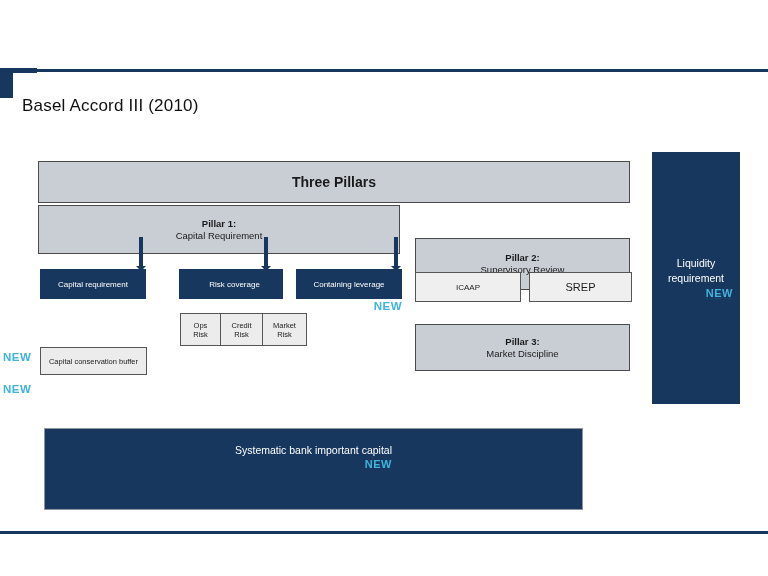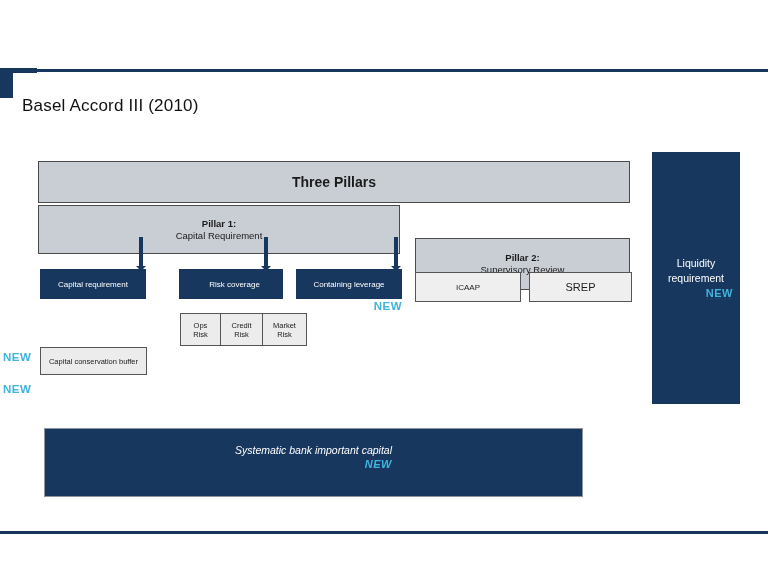--- a/index.html
+++ b/index.html
@@ -78,22 +78,22 @@
   .new-left2{left:3px;top:383px;width:34px;}
   
   .liquidity{
     left:652px;top:152px;width:88px;height:252px;background:var(--navy);
     display:flex;flex-direction:column;align-items:center;justify-content:center;
     color:#fff;font-size:10.5px;line-height:15px;text-align:center;
   }
   .liquidity .new-label{align-self:flex-end;padding-right:7px;font-size:11px;}
   
   .bottom-bar{
-    left:44px;top:428px;width:539px;height:69px;background:var(--navy);
-    border:1px solid #8e959c;color:#fff;font-style:italic;
+    left:44px;top:428px;width:539px;height:82px;background:var(--navy);
+    border:1px solid #8e959c;color:#fff;
   }
   .bottom-inner{width:fit-content;margin:14px auto 0 auto;text-align:center;}
   .bottom-text{font-size:10.5px;line-height:14px;}
   .bottom-inner .new-label{text-align:right;font-size:11px;margin-top:1px;}
 </style>
 </head>
 <body>
 
 <div class="stage">
 
@@ -151,20 +151,24 @@
     </div>
   </div>
 
   <div class="abs light-box icaap">
     <span>ICAAP</span>
   </div>
   <div class="abs light-box srep">
     <span>SREP</span>
   </div>
 
+  <div class="abs gray-bar pillar3">
+    <span class="p-title">Pillar 3:</span>
+    <span class="p-sub">Market Discipline</span>
+  </div>
 
   <div class="abs liquidity">
     <span>Liquidity requirement</span>
     <span class="new-label">NEW</span>
   </div>
 
   <div class="abs bottom-bar">
     <div class="bottom-inner">
       <div class="bottom-text">Systematic bank important capital</div>
       <div class="new-label">NEW</div>

